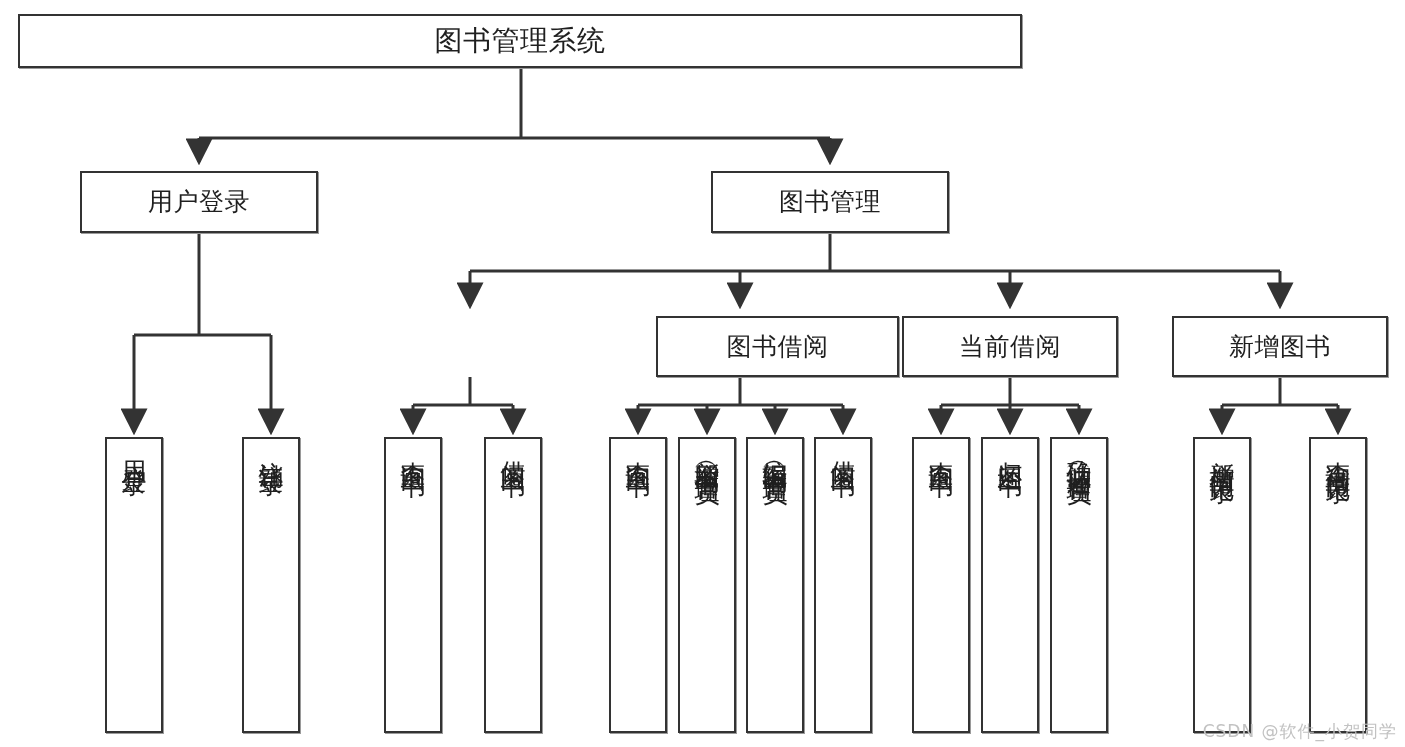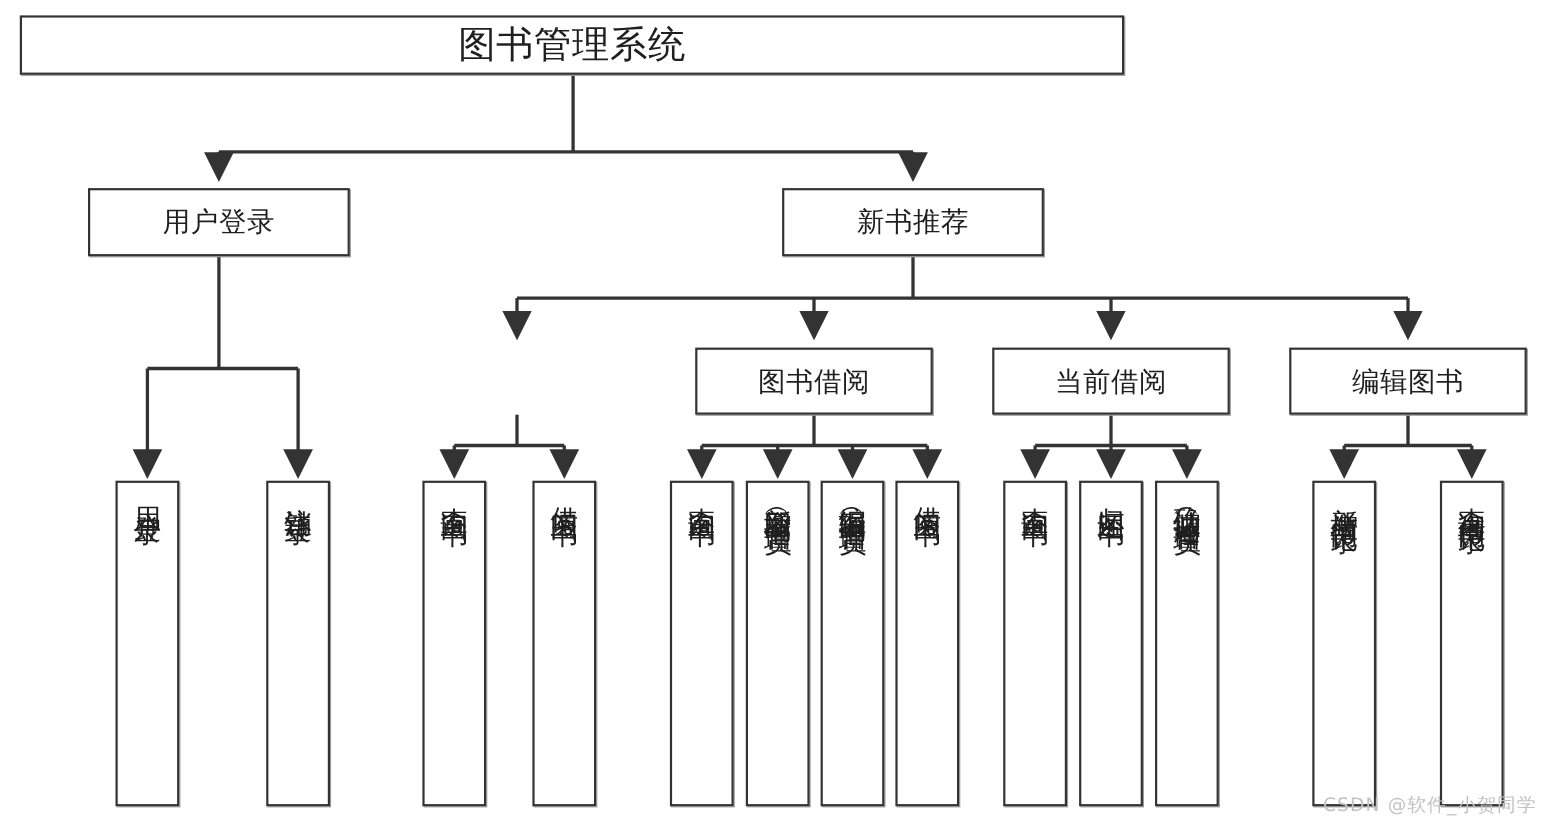--- a/index.html
+++ b/index.html
@@ -41,21 +41,21 @@
     color: #1f1f1f;
     text-align: center;
     line-height: 1.18;
     letter-spacing: 0.5px;
     white-space: pre-wrap;
   }
   .node.horiz .label {
     font-size: 25px;
   }
   .node.root .label {
-    font-size: 34px;
+    font-size: 28px;
   }
   .node.vert {
     align-items: flex-start;
     padding-top: 2px;
   }
   .node.vert .label {
     writing-mode: vertical-rl;
     text-orientation: upright;
     font-size: 25px;
     line-height: 1.0;
@@ -134,31 +134,31 @@
   </svg>
 
   <div class="node root horiz" style="left:18px; top:14px; width:1004px; height:54px;">
     <span class="label">图书管理系统</span>
   </div>
 
   <div class="node horiz" style="left:80px; top:171px; width:238px; height:62px;">
     <span class="label">用户登录</span>
   </div>
   <div class="node horiz" style="left:711px; top:171px; width:238px; height:62px;">
-    <span class="label">新书推荐</span>
-  </div>
-
-  <div class="node horiz" style="left:632px; top:316px; width:216px; height:61px;">
+    <span class="label">图书管理</span>
+  </div>
+
+  <div class="node horiz" style="left:656px; top:316px; width:243px; height:61px;">
     <span class="label">图书借阅</span>
   </div>
   <div class="node horiz" style="left:902px; top:316px; width:216px; height:61px;">
     <span class="label">当前借阅</span>
   </div>
   <div class="node horiz" style="left:1172px; top:316px; width:216px; height:61px;">
-    <span class="label">编辑图书</span>
+    <span class="label">新增图书</span>
   </div>
 
   <div class="node vert" style="left:105px; top:437px; width:58px; height:296px;">
     <span class="label">用户登录</span>
   </div>
   <div class="node vert" style="left:242px; top:437px; width:58px; height:296px;">
     <span class="label">注销登录</span>
   </div>
 
   <div class="node vert" style="left:384px; top:437px; width:58px; height:296px;">

